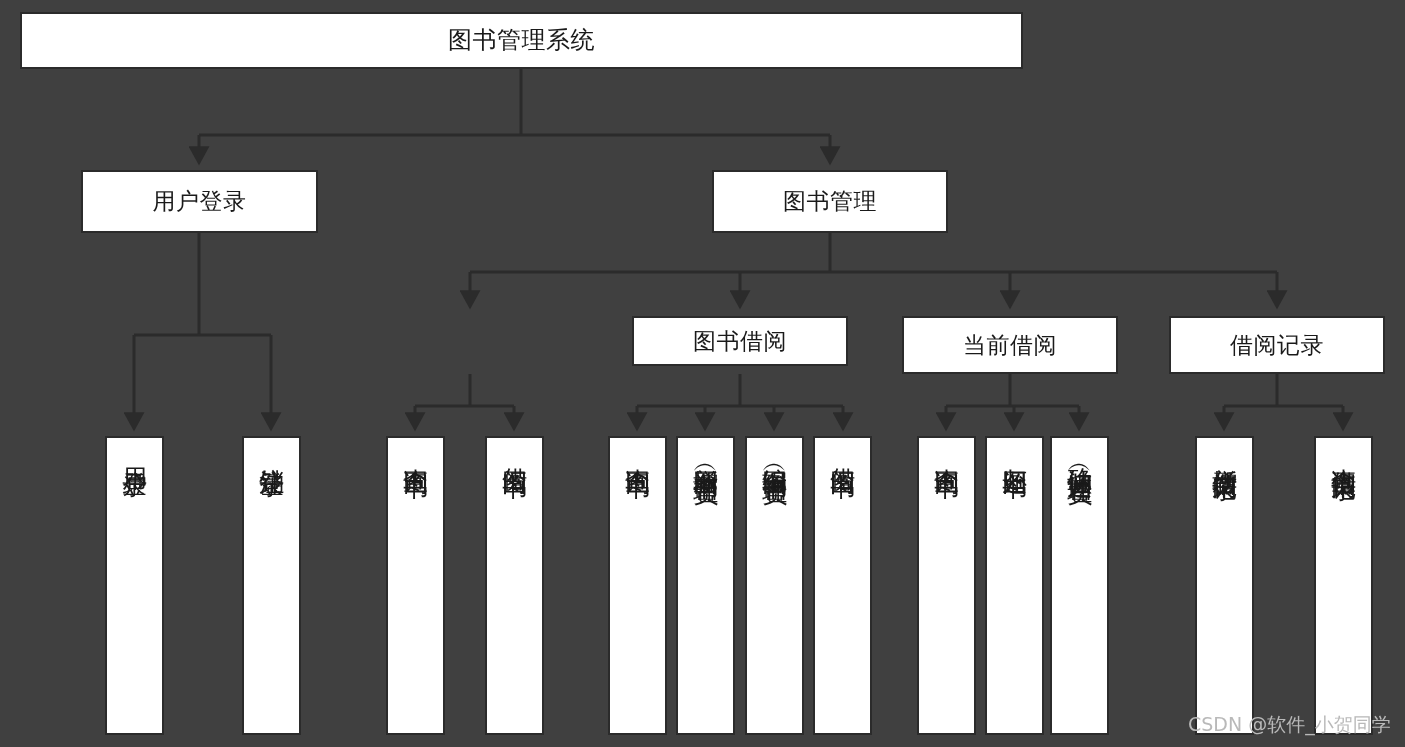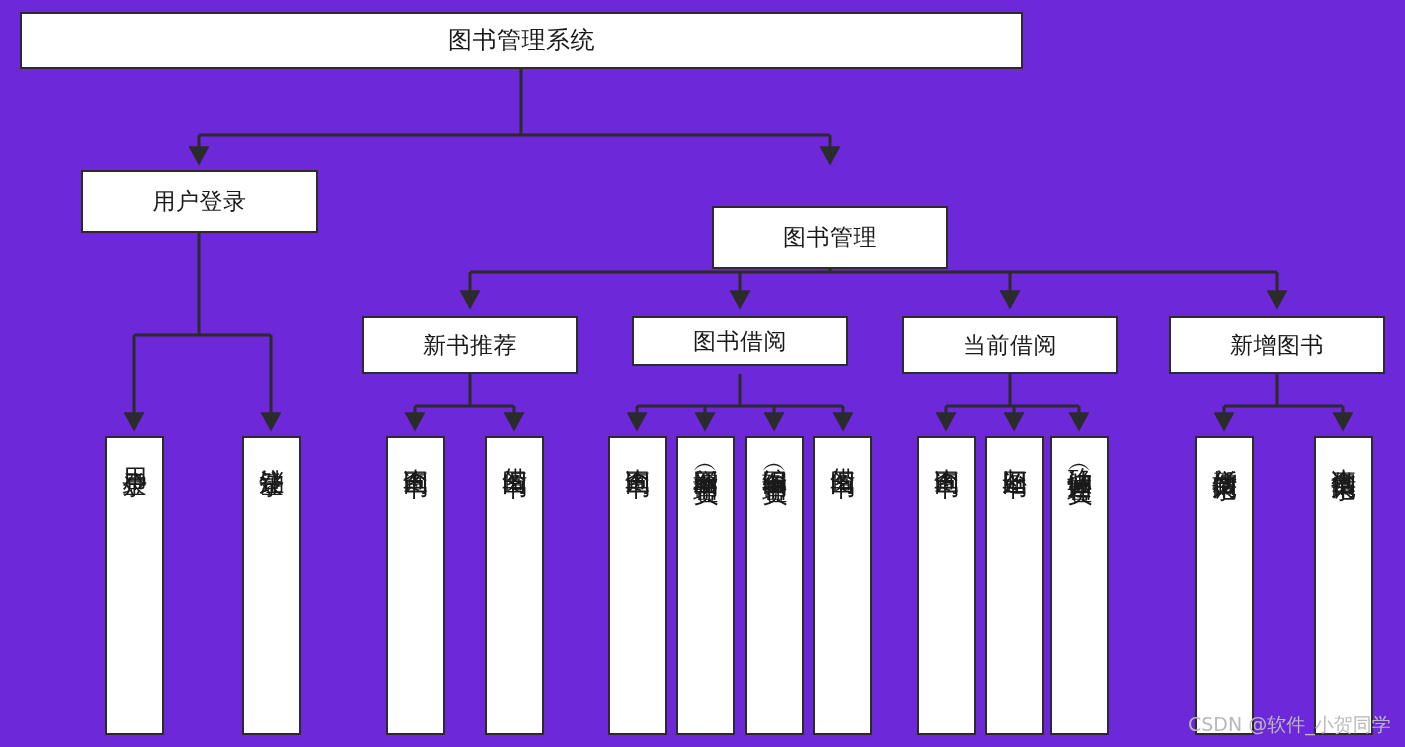--- a/index.html
+++ b/index.html
@@ -8,21 +8,21 @@
     padding: 0;
     background: #ffffff;
   }
   body {
     font-family: "DejaVu Sans", "Liberation Sans", sans-serif;
   }
   #diagram {
     position: relative;
     width: 1405px;
     height: 747px;
-    background: #6d28d9;
+    background: #404040;
     overflow: hidden;
   }
   #edge-layer {
     position: absolute;
     left: 0;
     top: 0;
     width: 1405px;
     height: 747px;
     pointer-events: none;
   }
@@ -135,38 +135,35 @@
   </svg>
 
   <div class="node root horiz" style="left:20px; top:12px; width:1003px; height:57px;">
     <span class="node-label">图书管理系统</span>
   </div>
 
   <div class="node horiz" style="left:81px; top:170px; width:237px; height:63px;">
     <span class="node-label">用户登录</span>
   </div>
 
-  <div class="node horiz" style="left:712px; top:170px; width:236px; height:63px;margin-top:36px;">
+  <div class="node horiz" style="left:712px; top:170px; width:236px; height:63px;">
     <span class="node-label">图书管理</span>
   </div>
 
-  <div class="node horiz" style="left:362px; top:316px; width:216px; height:58px;">
-    <span class="node-label">新书推荐</span>
-  </div>
 
   <div class="node horiz" style="left:632px; top:316px; width:216px; height:50px;">
     <span class="node-label">图书借阅</span>
   </div>
 
   <div class="node horiz" style="left:902px; top:316px; width:216px; height:58px;">
     <span class="node-label">当前借阅</span>
   </div>
 
   <div class="node horiz" style="left:1169px; top:316px; width:216px; height:58px;">
-    <span class="node-label">新增图书</span>
+    <span class="node-label">借阅记录</span>
   </div>
 
   <div class="node vert" style="left:105px; top:436px; width:59px; height:299px;">
     <span class="node-label">用户登录</span>
   </div>
 
   <div class="node vert" style="left:242px; top:436px; width:59px; height:299px;">
     <span class="node-label">注销登录</span>
   </div>
 

